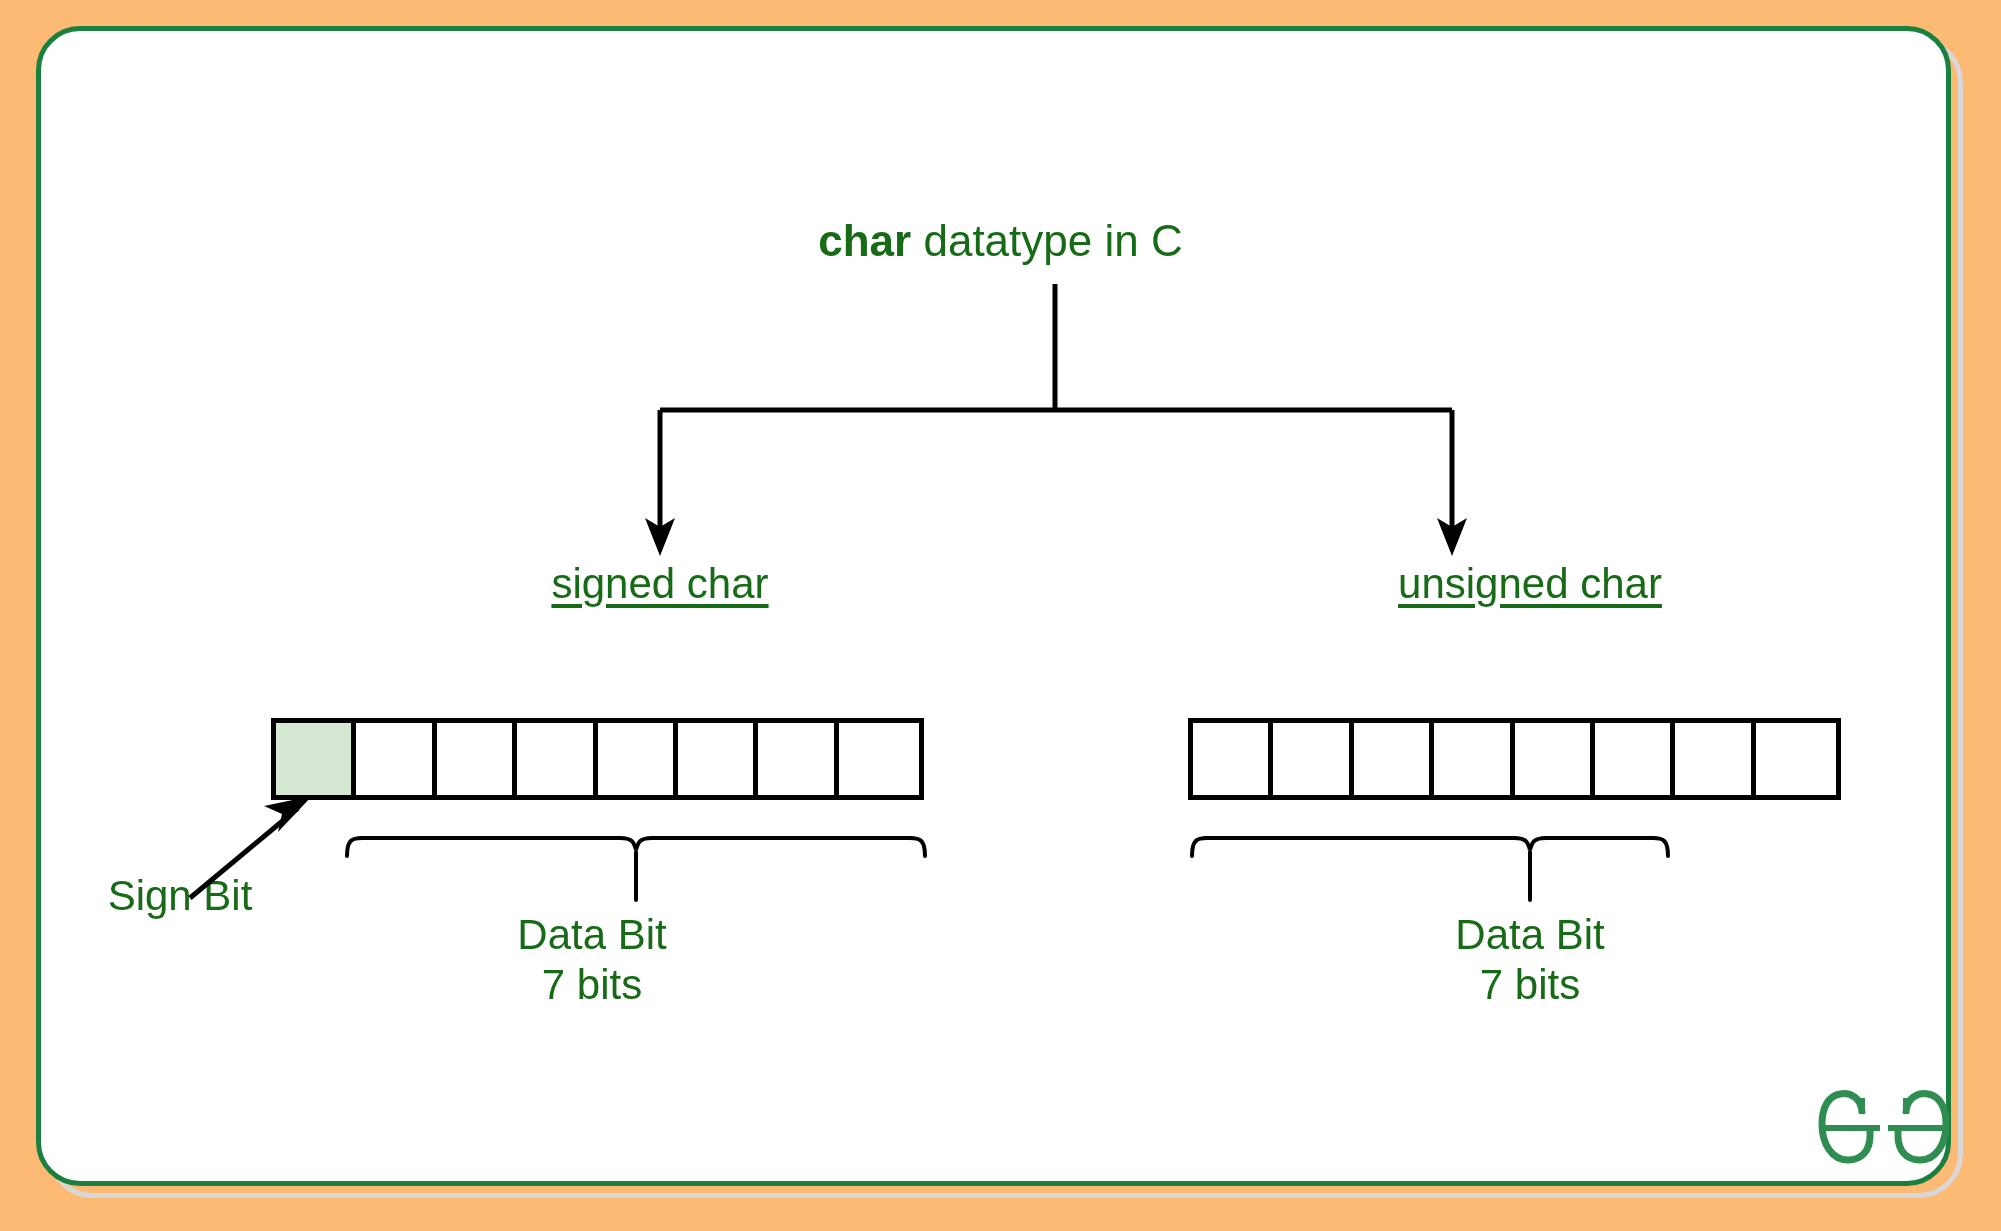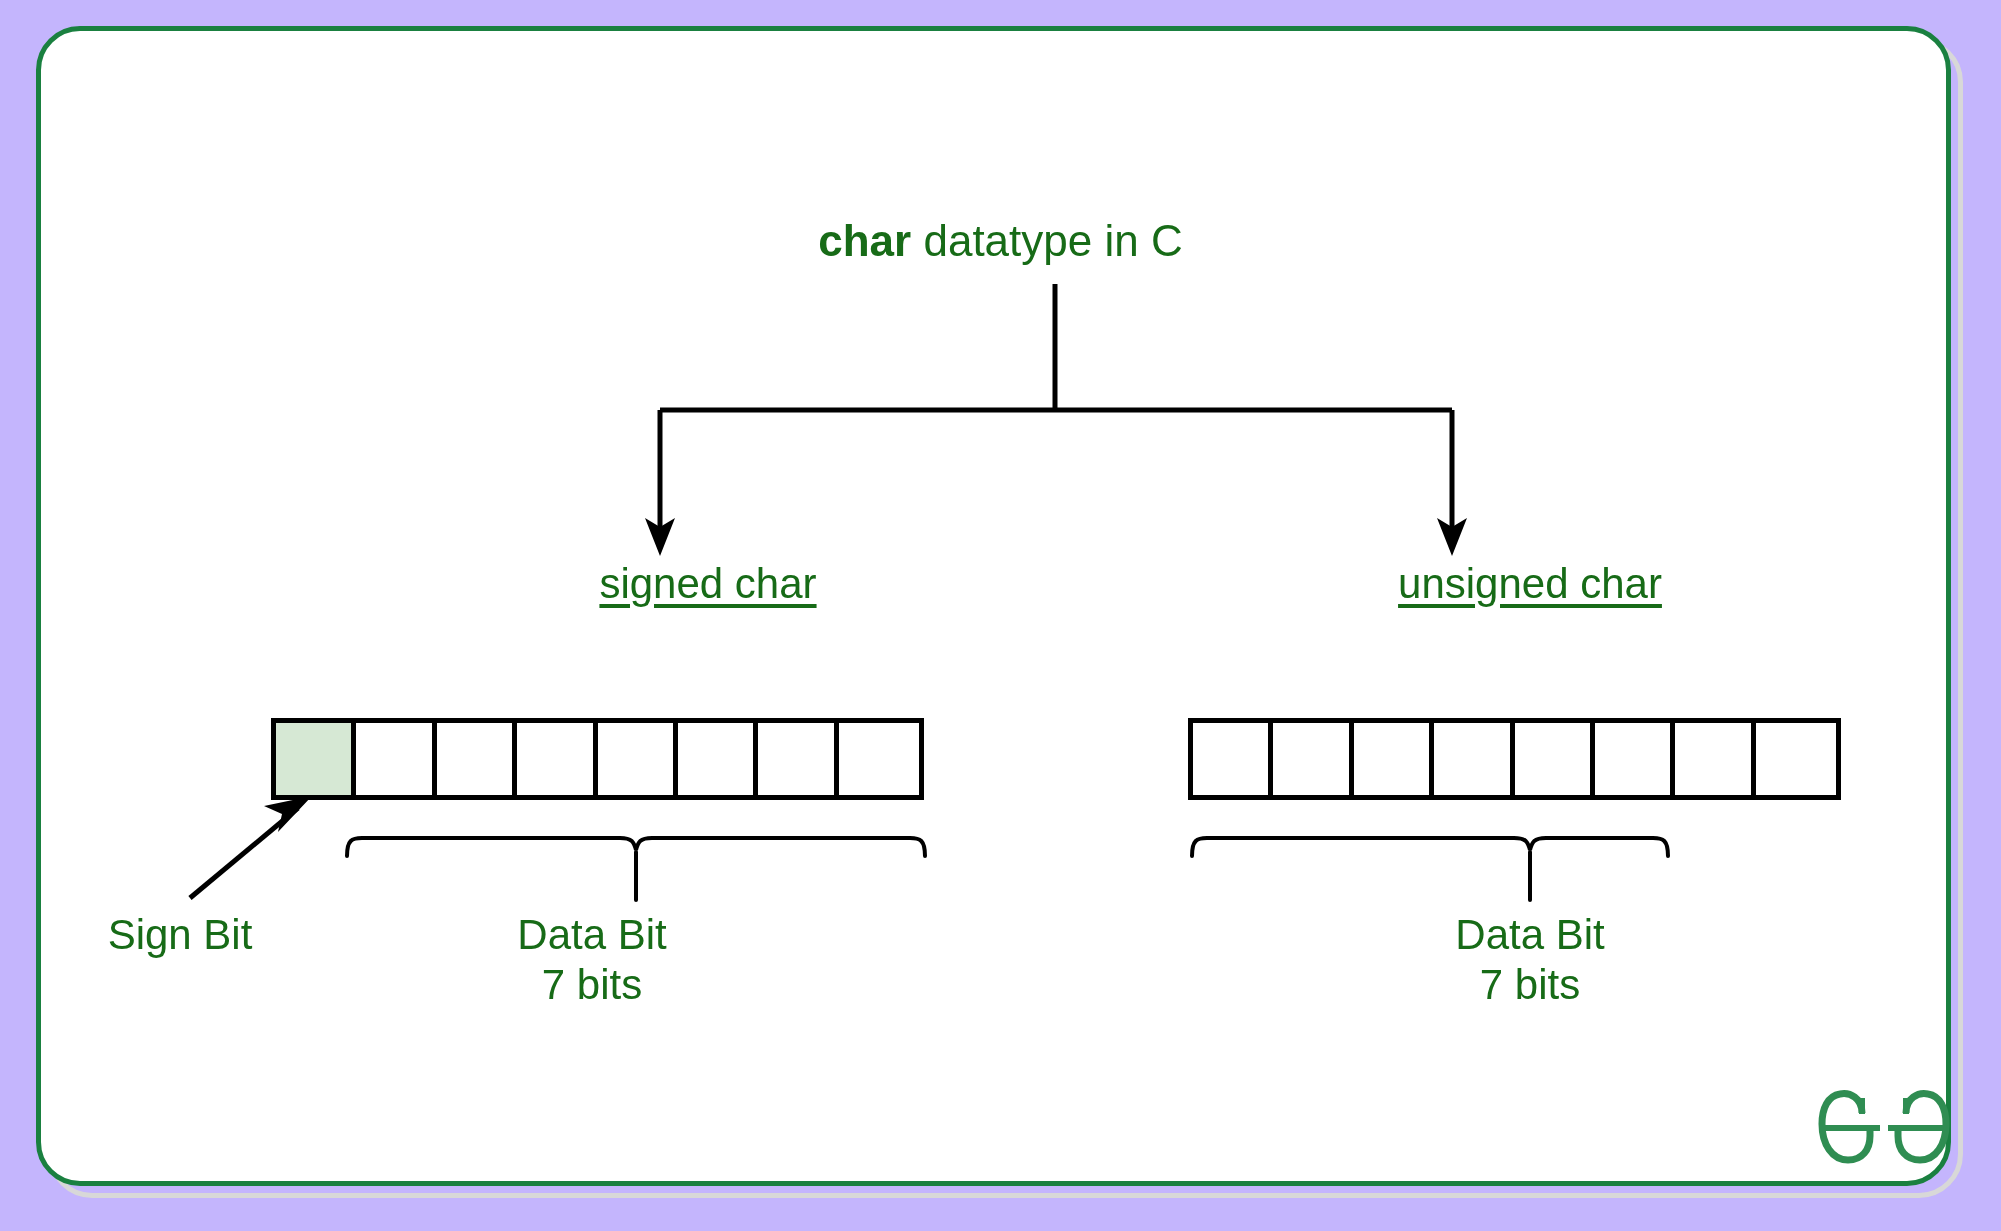--- a/index.html
+++ b/index.html
@@ -7,21 +7,21 @@
     padding: 0;
     background: #ffffff;
   }
   body {
     font-family: "Liberation Sans", sans-serif;
   }
   #canvas {
     position: relative;
     width: 2001px;
     height: 1231px;
-    background: #c4b5fd;
+    background: #fdba74;
     overflow: hidden;
     text-decoration: underline;
   }
   
   .frame-shadow {
     position: absolute;
     left: 48px;
     top: 38px;
     width: 1915px;
     height: 1160px;
@@ -68,40 +68,39 @@
   .branch-label {
     font-size: 42px;
     text-decoration: underline;
     text-underline-offset: 6px;
   }
   #label-signed {
     left: 0px;
     top: 562px;
     width: 1320px;
     text-align: center;
-    margin-left: 48px;
   }
   #label-unsigned {
     left: 740px;
     top: 562px;
     width: 1580px;
     text-align: center;
   }
 
   .caption {
     position: absolute;
     color: #176b17;
     font-size: 42px;
     text-align: center;
     line-height: 1.20;
     white-space: nowrap;
   }
   #cap-sign {
     left: 0px;
-    top: 910px;
+    top: 871px;
     width: 360px;
   }
   #cap-data-left {
     left: 402px;
     top: 910px;
     width: 380px;
   }
   #cap-data-right {
     left: 1340px;
     top: 910px;

